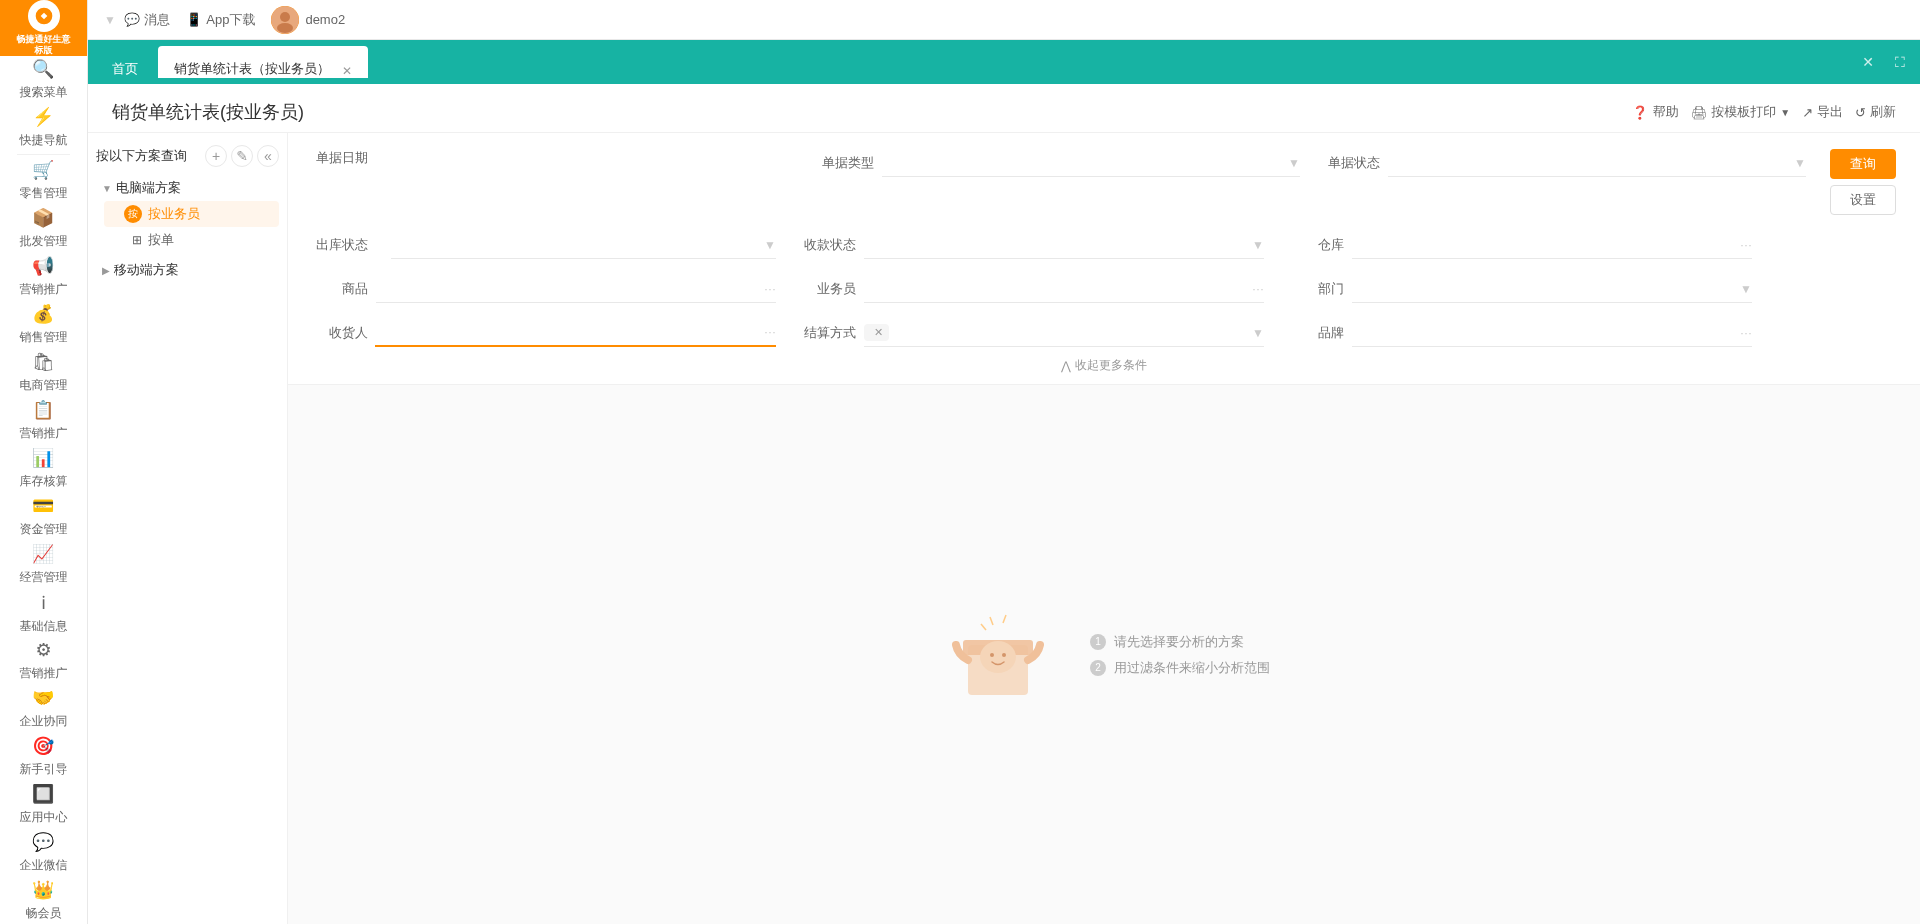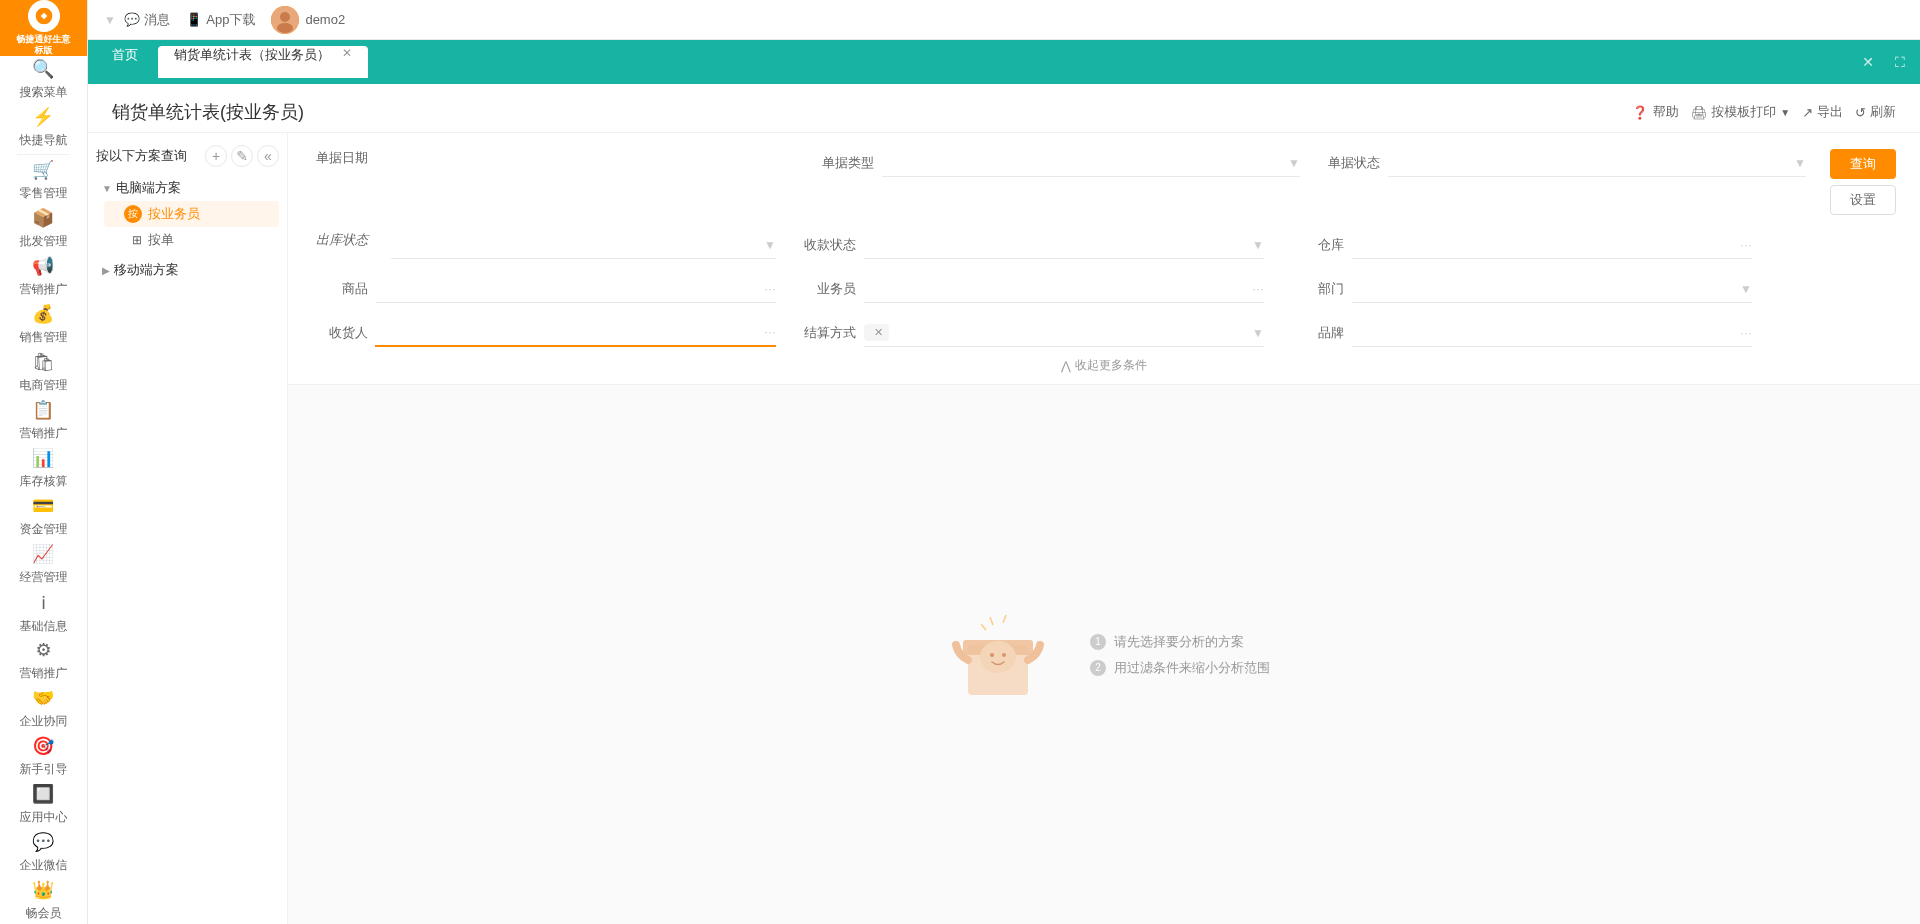--- a/index.html
+++ b/index.html
@@ -19,21 +19,21 @@
 
     
     .topbar { height: 40px; background: #fff; border-bottom: 1px solid #e8e8e8; display: flex; align-items: center; padding: 0 16px; gap: 8px; flex-shrink: 0; }
     .topbar-title { font-size: 13px; color: #666; flex: 1; }
     .topbar-actions { display: flex; align-items: center; gap: 16px; }
     .topbar-action { display: flex; align-items: center; gap: 4px; color: #666; cursor: pointer; font-size: 13px; }
     .avatar { width: 28px; height: 28px; border-radius: 50%; background: #ff8c00; color: #fff; display: flex; align-items: center; justify-content: center; font-size: 11px; font-weight: bold; overflow: hidden; }
 
     
     .tabbar { height: 44px; background: #17b3a3; display: flex; align-items: center; padding: 0 8px; gap: 4px; flex-shrink: 0; }
-    .tab { height: 32px; padding: 0 16px; border-radius: 4px 4px 0 0; display: flex; align-items: flex-start; gap: 8px; cursor: pointer; font-size: 13px; color: rgba(255,255,255,0.8); }
+    .tab { height: 32px; padding: 0 16px; border-radius: 4px 4px 0 0; display: flex; align-items: flex-end; gap: 8px; cursor: pointer; font-size: 13px; color: rgba(255,255,255,0.8); }
     .tab.active { background: #fff; color: #333; border-radius: 4px 4px 0 0; }
     .tab.home { background: transparent; color: #fff; }
     .tab-close { font-size: 12px; color: #999; cursor: pointer; margin-left: 4px; }
     .tabbar-right { margin-left: auto; display: flex; align-items: center; gap: 8px; }
     .tabbar-right-btn { width: 24px; height: 24px; display: flex; align-items: center; justify-content: center; color: rgba(255,255,255,0.8); cursor: pointer; font-size: 14px; }
 
     
     .content { flex: 1; overflow: hidden; display: flex; flex-direction: column; background: #fff; }
 
     
@@ -304,21 +304,21 @@
               </div>
             </div>
 
             <div style="display:flex;flex-direction:column;gap:6px;flex-shrink:0;">
               <button class="btn-primary">查询</button>
               <button class="btn-default">设置</button>
             </div>
           </div>
 
           <div style="display:flex;align-items:center;gap:24px;margin-bottom:16px;">
-            <div style="display:flex;align-items:flex-start;gap:23px;flex:1;font-style:italic;">
+            <div style="display:flex;align-items:center;gap:23px;flex:1;">
               <span class="filter-label">出库状态</span>
               <div class="filter-control" style="flex:1;border:none;border-bottom:1px solid #e8e8e8;padding:4px 0;display:flex;align-items:center;justify-content:space-between;">
                 <span class="filter-control-text"></span>
                 <span class="filter-control-icon">▼</span>
               </div>
             </div>
             <div style="display:flex;align-items:center;gap:8px;flex:1;">
               <span class="filter-label">收款状态</span>
               <div class="filter-control" style="flex:1;border:none;border-bottom:1px solid #e8e8e8;padding:4px 0;display:flex;align-items:center;justify-content:space-between;">
                 <span class="filter-control-text"></span>

